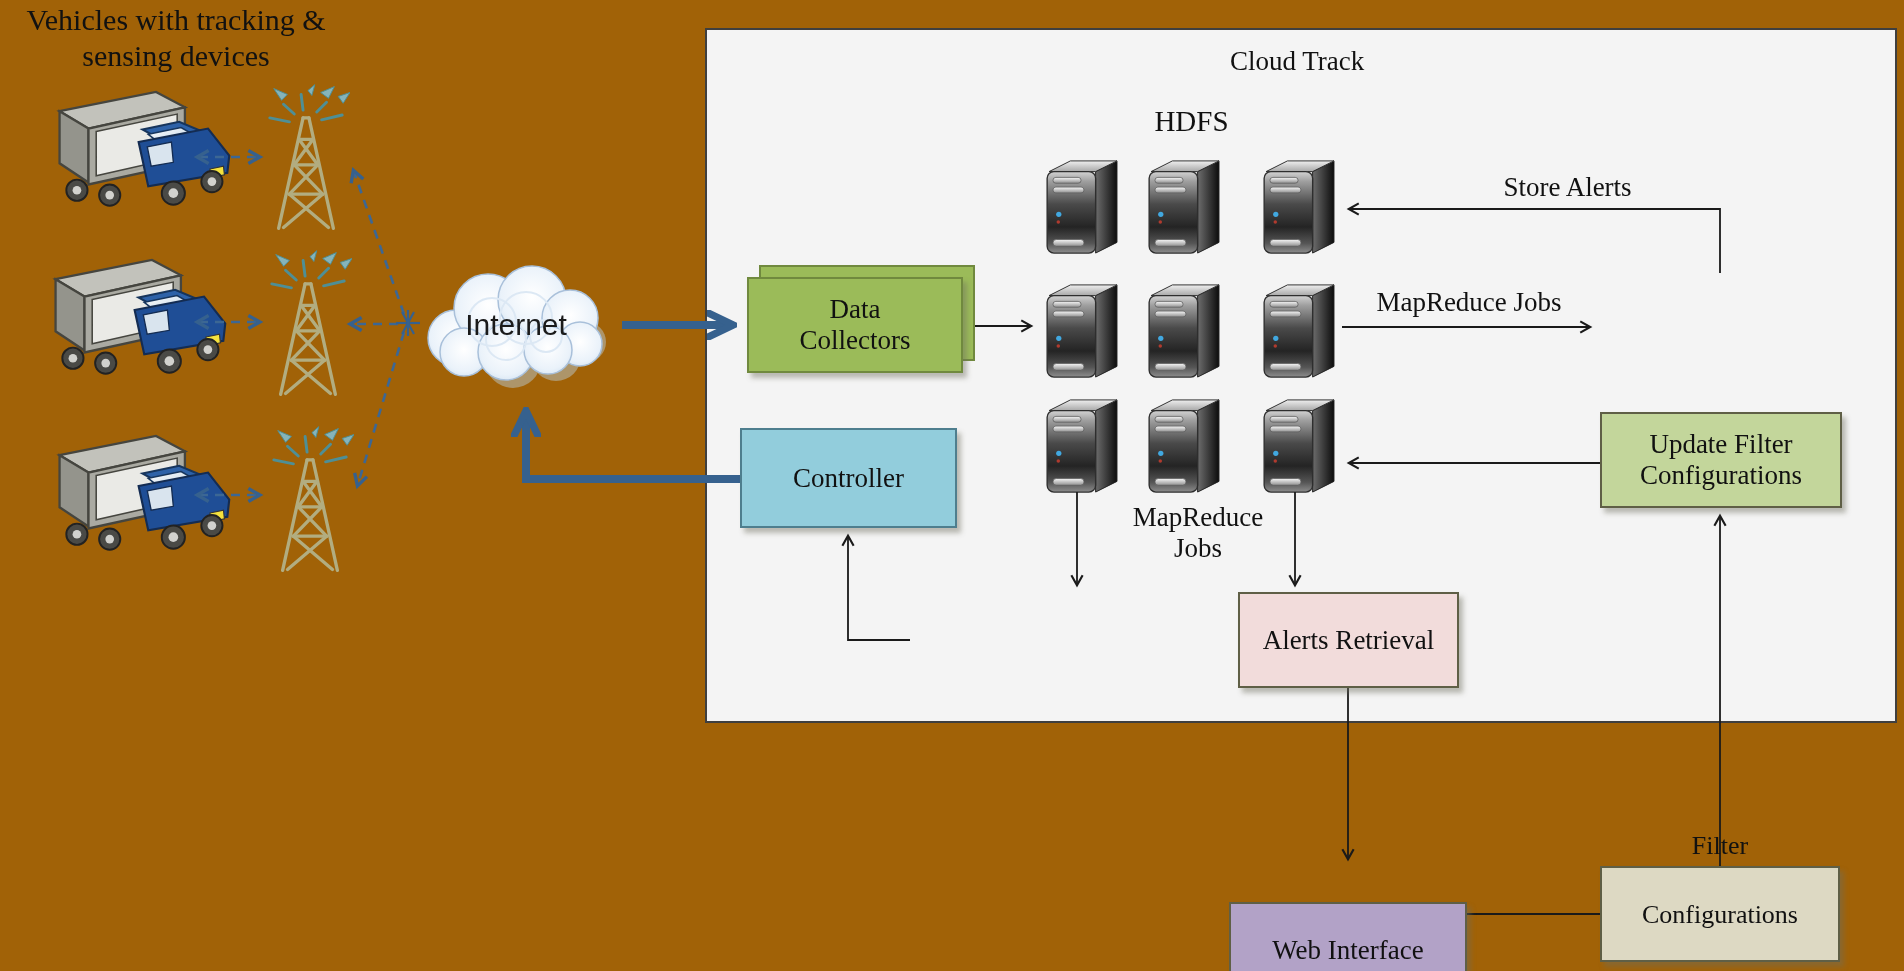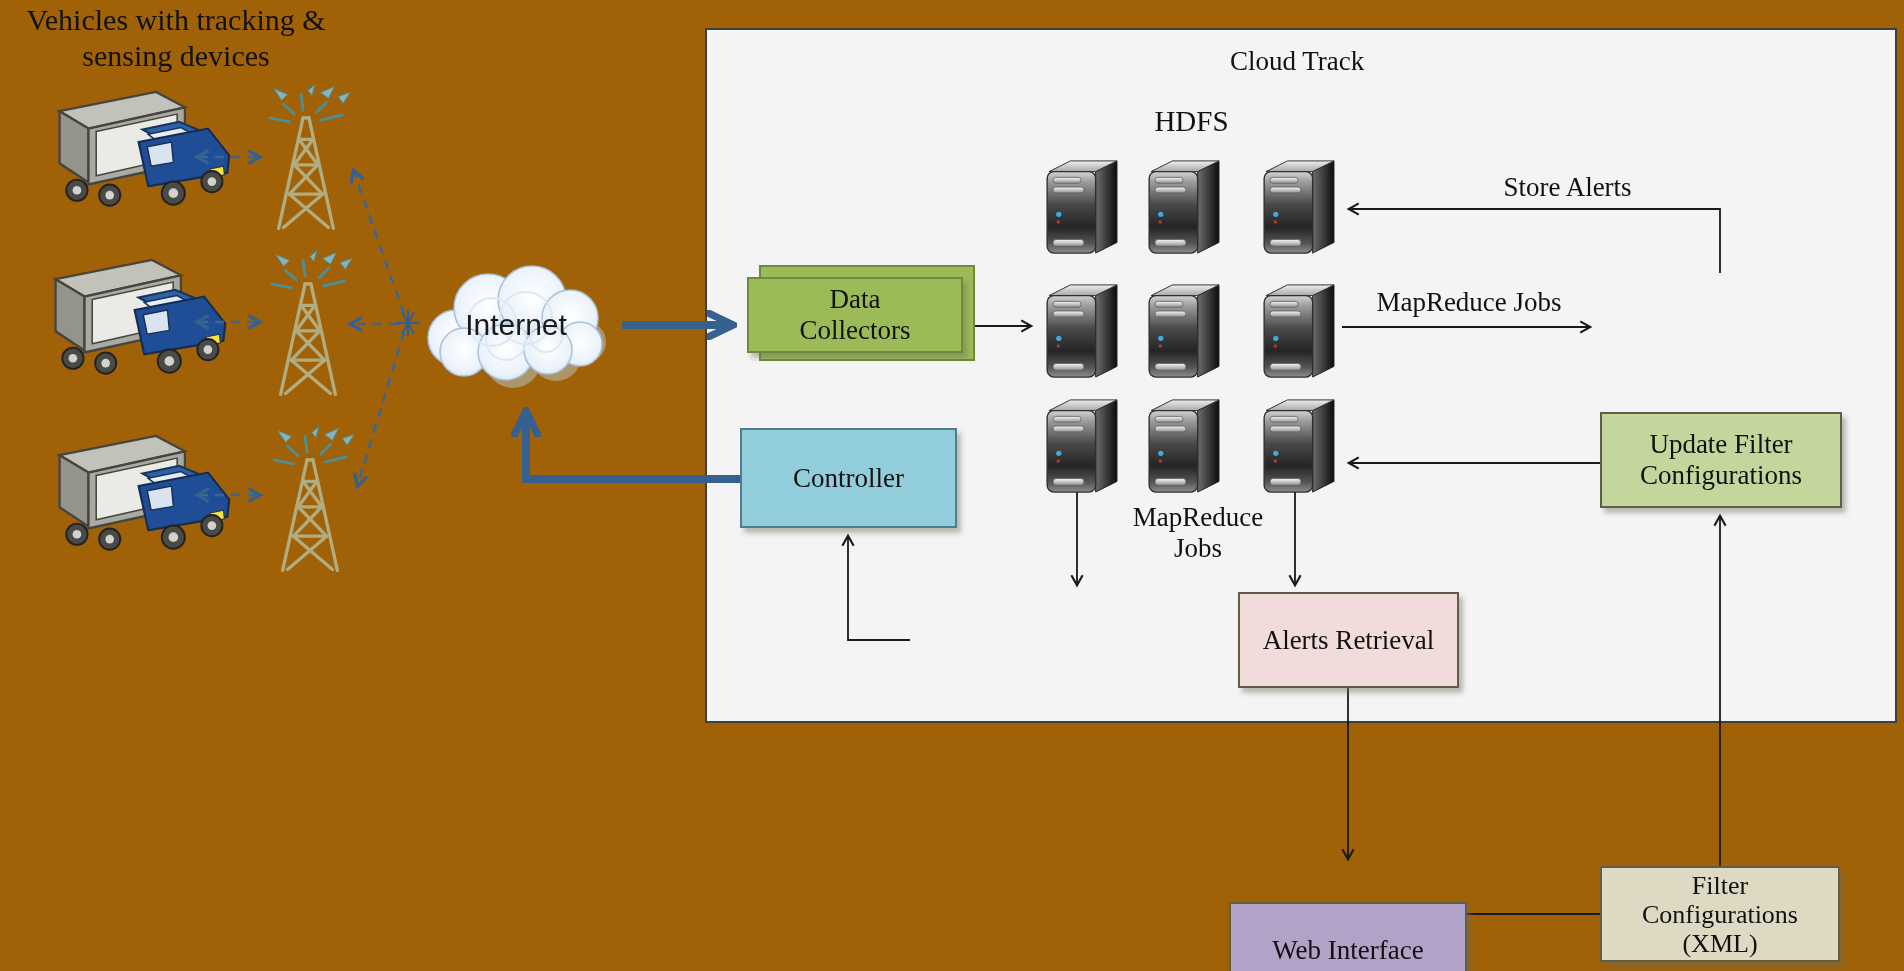--- a/index.html
+++ b/index.html
@@ -15,31 +15,31 @@
   .hdfs{position:absolute;left:1129px;top:105px;width:125px;text-align:center;
         font-size:29px;line-height:32px;}
   
   .node{position:absolute;box-sizing:border-box;border:2.2px solid var(--box-border,#5f5f46);
         display:flex;flex-direction:column;align-items:center;justify-content:center;
         font-size:27px;line-height:31px;text-align:center;
         box-shadow:4px 5px 5px rgba(110,110,95,0.45);}
   .node span{display:block;}
   .dc-back{position:absolute;left:759px;top:265px;width:216px;height:96px;box-sizing:border-box;
            background:var(--data-collectors-fill,#9bbb59);border:2.2px solid var(--data-collectors-border,#70893e);}
-  .dc{left:747px;top:277px;width:216px;height:76px;background:var(--data-collectors-fill,#9bbb59);
+  .dc{left:747px;top:277px;width:216px;height:96px;background:var(--data-collectors-fill,#9bbb59);
       border-color:var(--data-collectors-border,#70893e);}
   .controller{left:740px;top:428px;width:217px;height:100px;background:var(--controller-fill,#92cddc);
       border-color:var(--controller-border,#4e7e8e);}
   .alerts-creation{left:1601px;top:275px;width:239px;height:100px;background:var(--pink-fill,#f2dcdb);}
   .update-filter{left:1600px;top:412px;width:242px;height:96px;background:var(--green-fill,#c3d69b);}
   .dvr{left:910px;top:592px;width:223px;height:96px;background:var(--gold-fill,#f2b338);}
   .alerts-retrieval{left:1238px;top:592px;width:221px;height:96px;background:var(--pink-fill,#f2dcdb);}
   .web-interface{left:1229px;top:866px;width:238px;height:96px;background:var(--purple-fill,#b2a2c7);margin-top:36px;}
   .filter-config{left:1600px;top:866px;width:240px;height:96px;background:var(--beige-fill,#ddd9c3);
-                 font-size:26px;line-height:29px;}
+                 font-size:26px;line-height:29px;gap:40px;}
   
   .title{position:absolute;left:4px;top:2px;width:344px;text-align:center;
          font-size:30px;line-height:36px;}
   .store-alerts{position:absolute;left:1455px;top:172px;width:225px;text-align:center;font-size:27px;}
   .mr-right{position:absolute;left:1350px;top:287px;width:238px;text-align:center;font-size:27px;}
   .mr-vert{position:absolute;left:1108px;top:502px;width:180px;text-align:center;
            font-size:27px;line-height:31px;}
   .internet-label{position:absolute;left:446px;top:308px;width:140px;text-align:center;
                   font-family:"Liberation Sans","DejaVu Sans",sans-serif;font-size:30px;color:#1a1a1a;}
   svg{display:block;}

